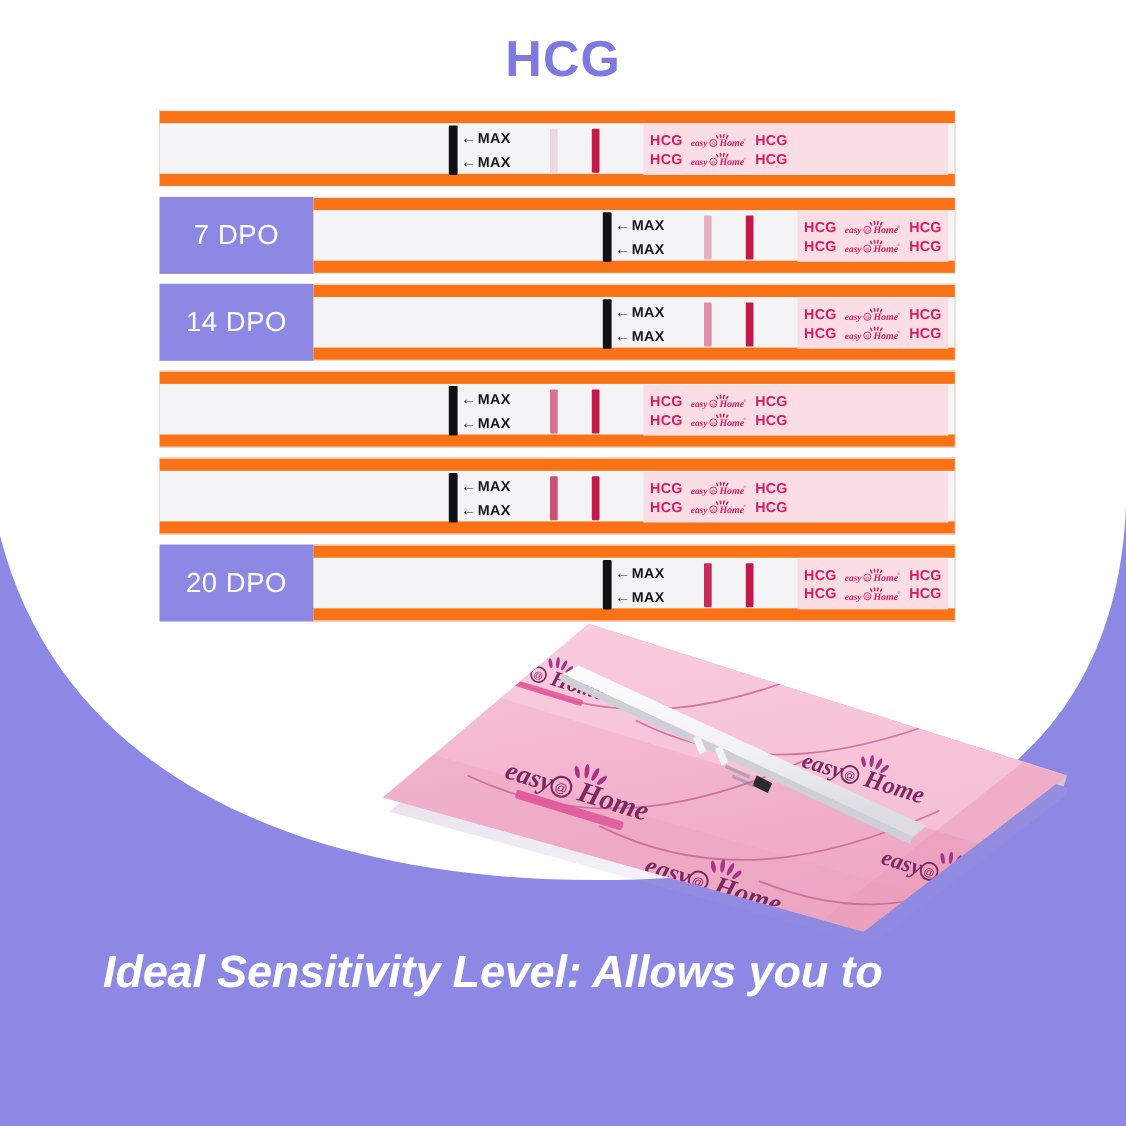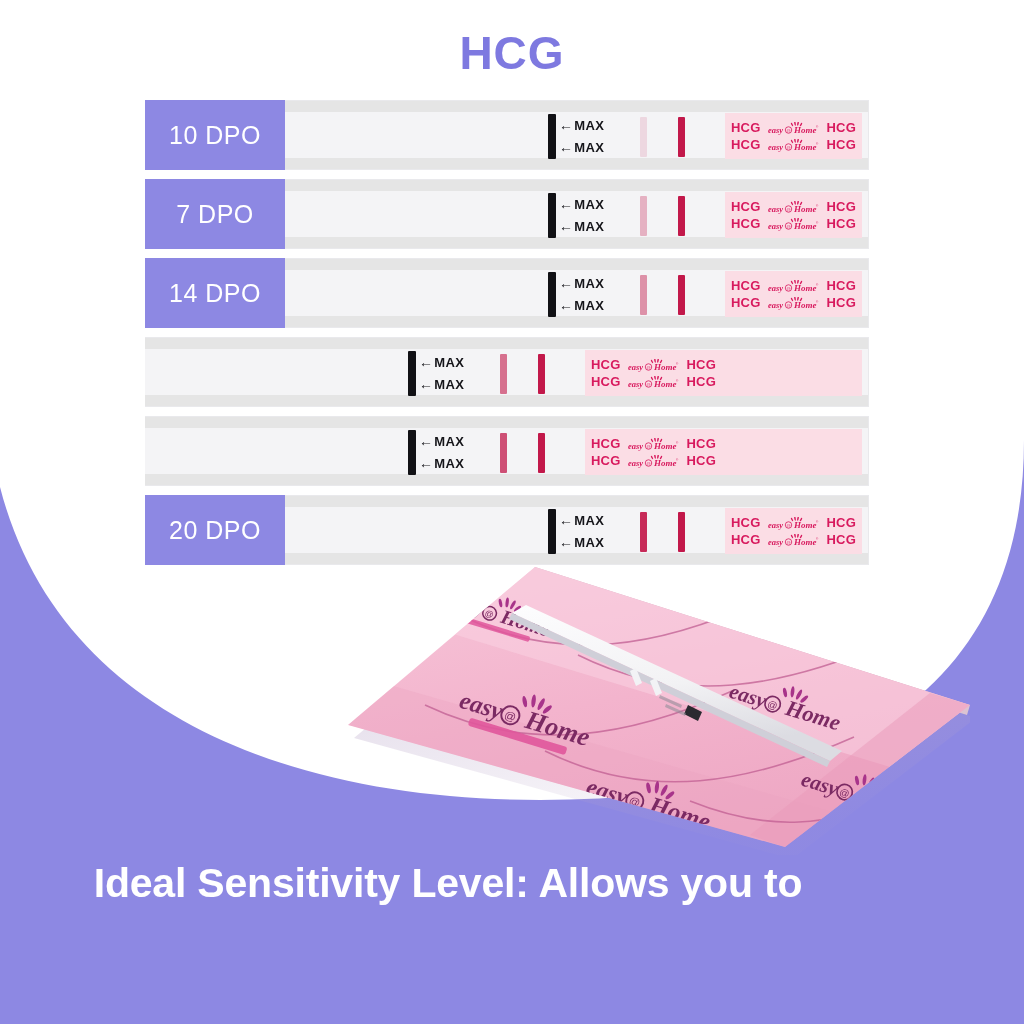--- a/index.html
+++ b/index.html
@@ -52,21 +52,21 @@
     color:#ffffff;
     display:flex;
     align-items:center;
     justify-content:center;
     font-size:25px;
     letter-spacing:0.5px;
   }
   .strip {
     flex:1 1 auto;
     position:relative;
-    background:#e5e5e5;
+    background:#f97316;
     border:1px solid #e9e9ec;
     border-left:none;
   }
   .strip-body {
     position:absolute;
     left:0; right:0;
     top:11px; bottom:11px;
     background:#f4f4f6;
   }
   
@@ -150,37 +150,37 @@
     position:absolute;
     left:0; top:852px;
     width:896px;
     text-align:center;
     color:#ffffff;
     font-size:41px;
     font-weight:bold;
     line-height:1.55;
     letter-spacing:-0.2px;
     z-index:8;
+    font-style:italic;
   }
   #caption .cap-line { display:block; }
 </style>
 </head>
 <body>
 
 <svg id="purple-bg" viewBox="0 0 1024 1024" width="1024" height="1024" preserveAspectRatio="none">
   <path d="M 0,1024 L 1024,1024 L 1024,440
            C 1024,720 800,800 540,800
            C 300,800 60,720 0,487 Z" fill="#8d88e3"></path>
 </svg>
 
 <div id="page-title">HCG</div>
 
 <div id="strip-chart">
     <div class="strip-row">
-      <div class="dpo-label">10 DPO</div>
       <div class="strip">
         <div class="strip-body"></div>
         <div class="max-bar"></div>
         <div class="max-arrow a1"><span class="ar">←</span><span>MAX</span></div>
         <div class="max-arrow a2"><span class="ar">←</span><span>MAX</span></div>
         <div class="t-line" style="opacity: 0.13;"></div>
         <div class="c-line" style="opacity: 1;"></div>
         <div class="branding">
           <div class="brand-line">
             <span class="brand-hcg">HCG</span>

